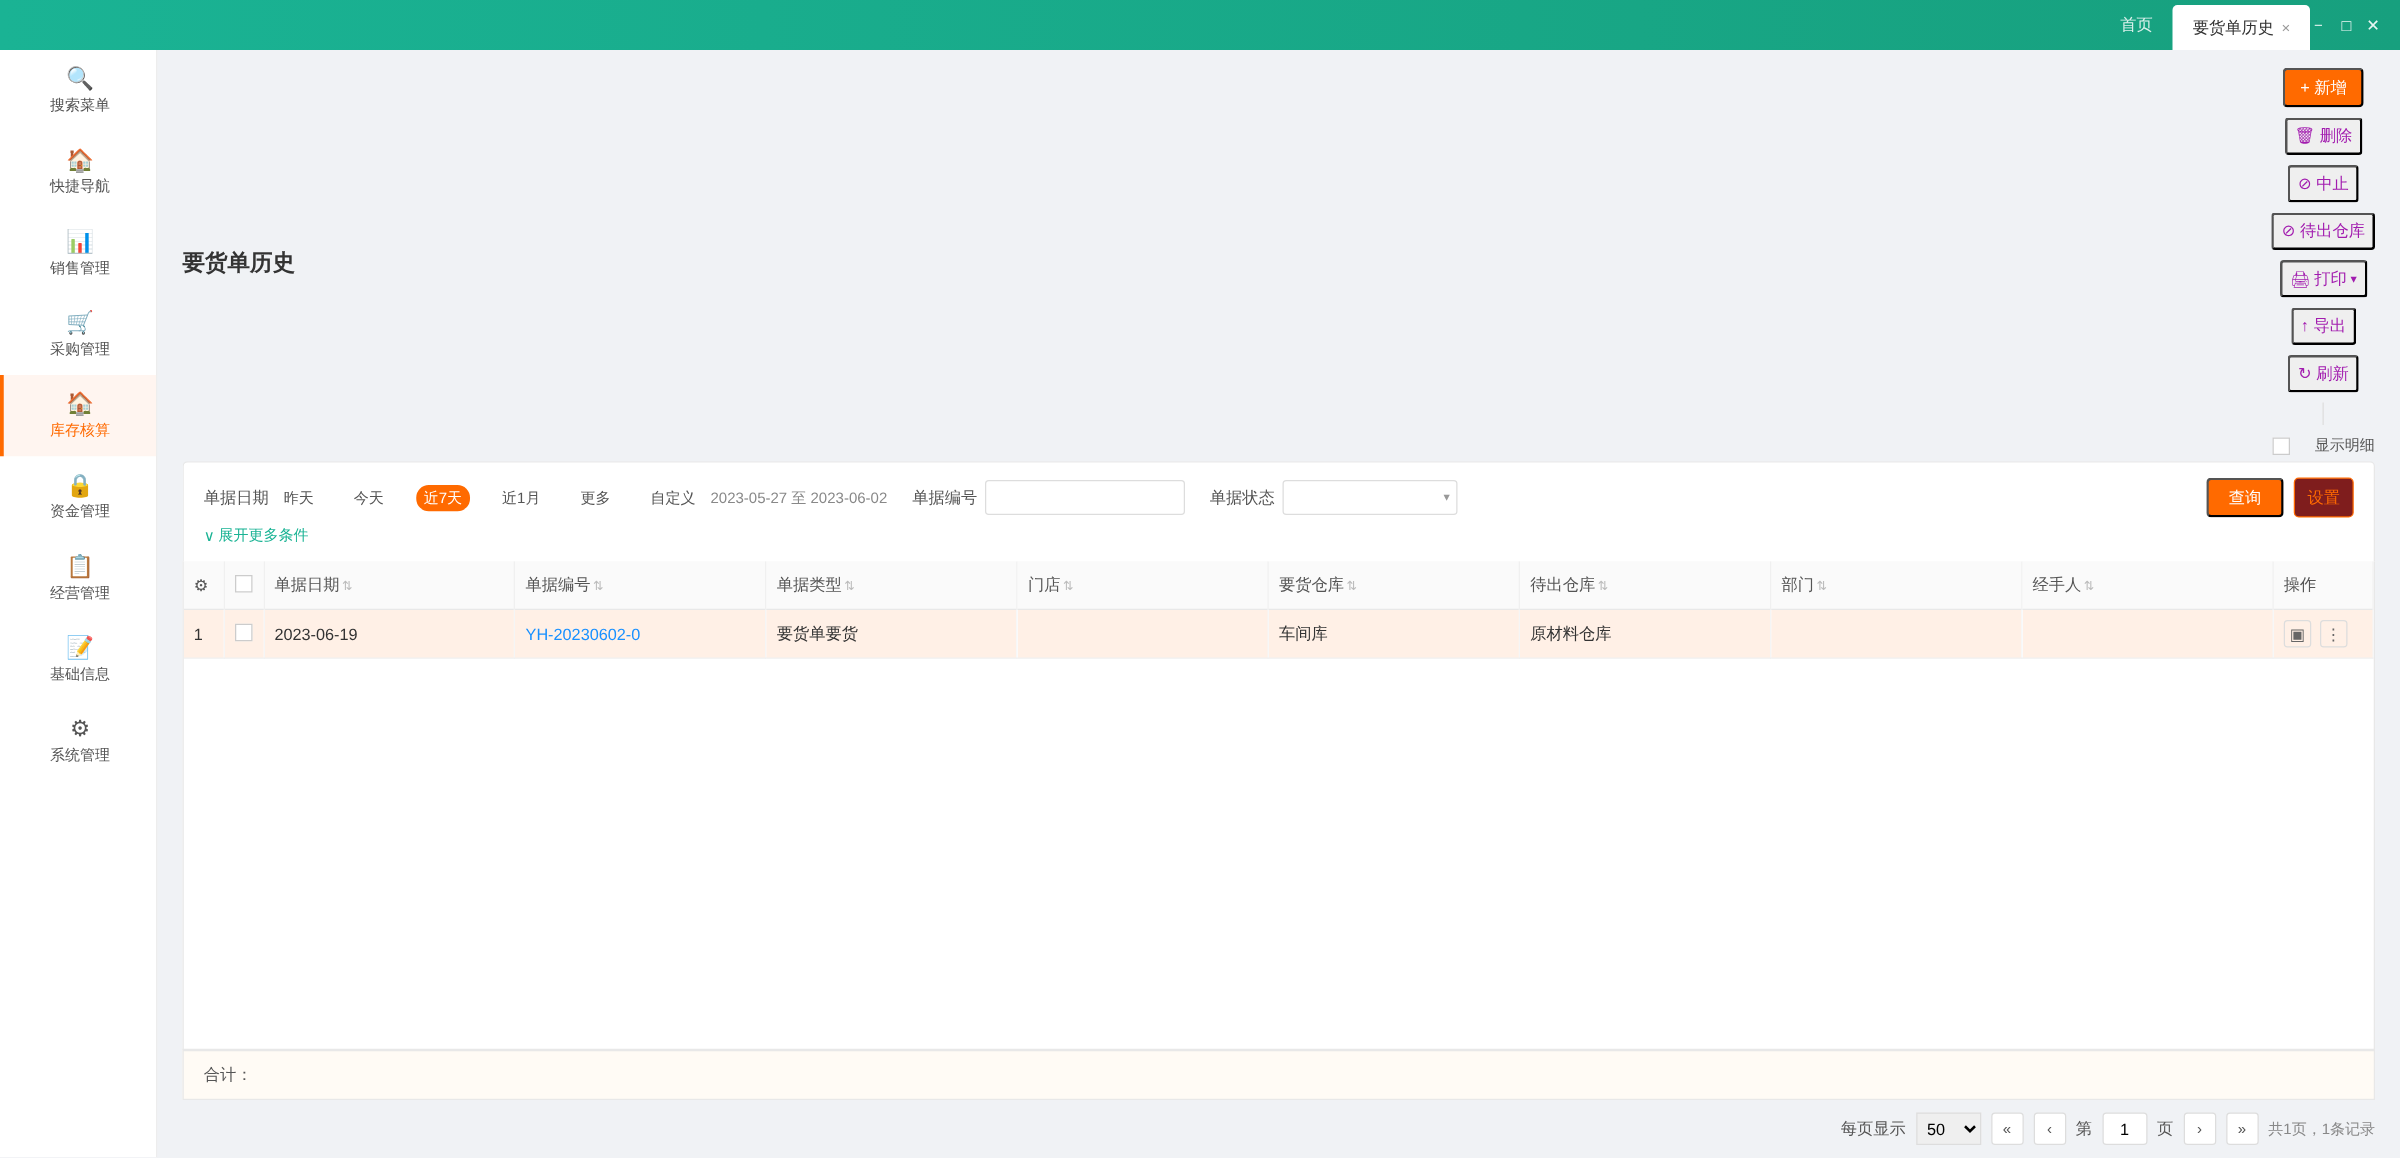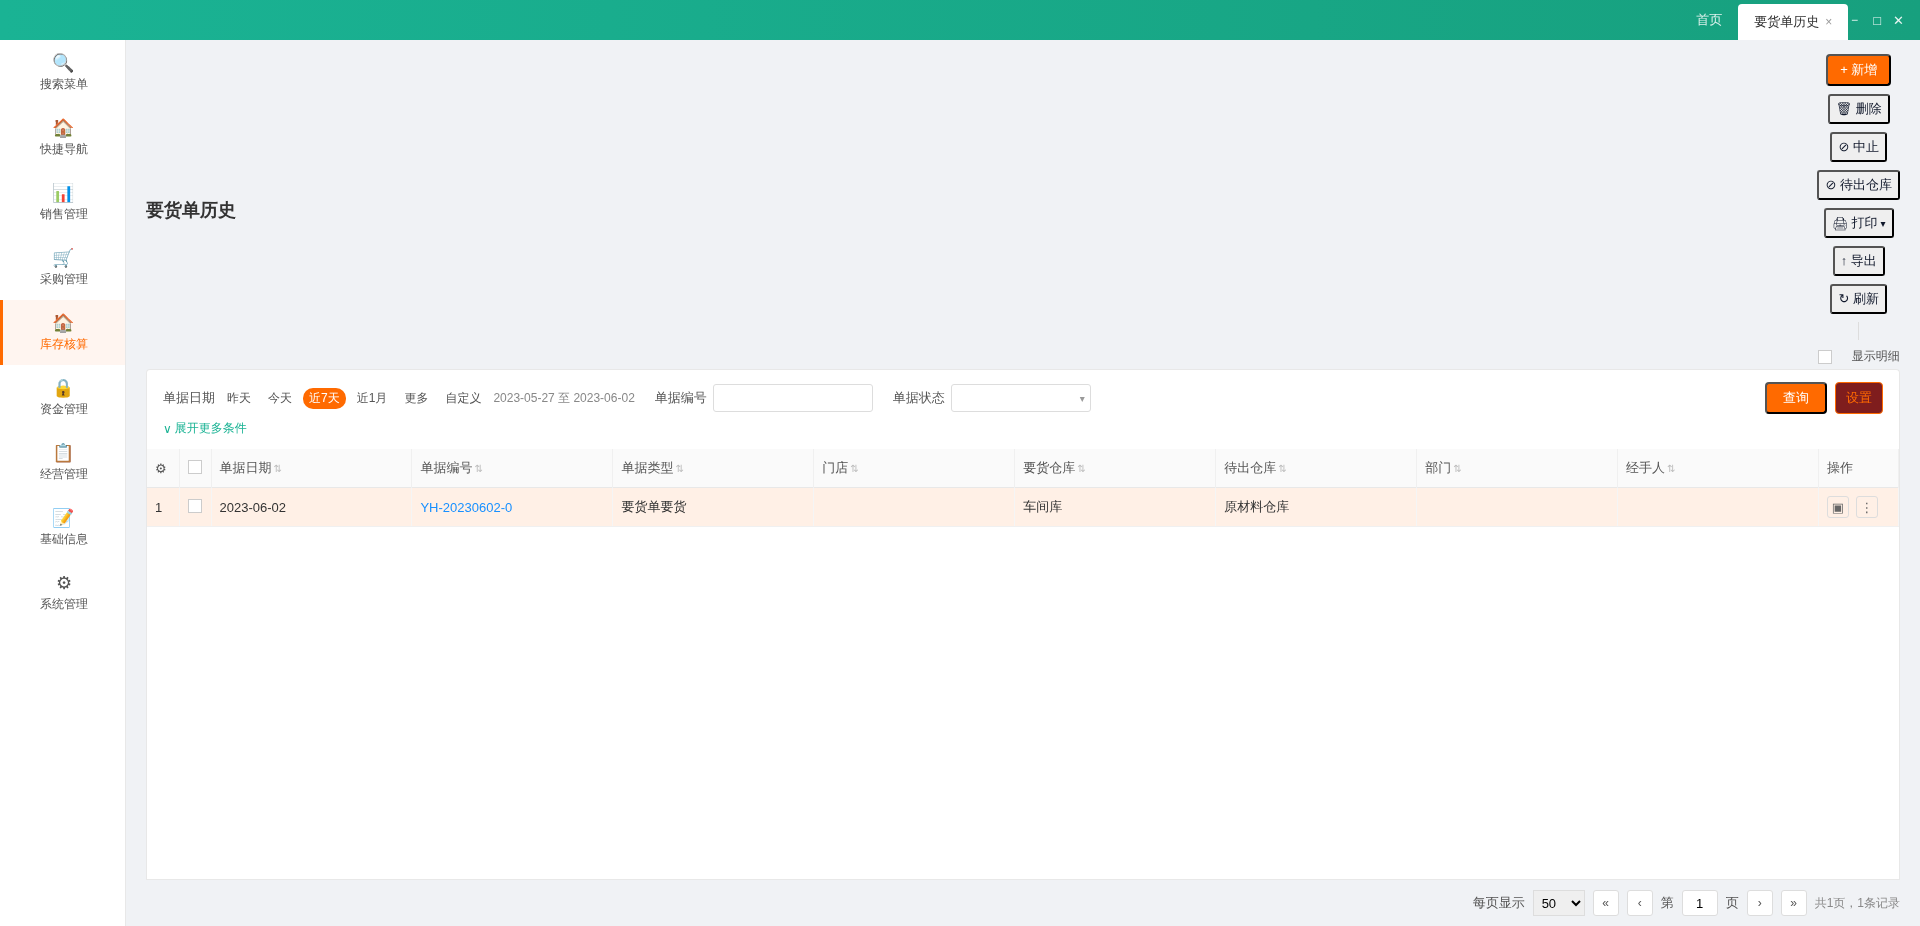--- a/index.html
+++ b/index.html
@@ -116,21 +116,21 @@
       gap: 8px;
       background: #f0f2f5;
       flex-wrap: wrap;
     }
     .toolbar-btn {
       display: flex;
       align-items: center;
       gap: 3px;
       font-size: 13px;
       cursor: pointer;
-      color: #0f172a;
+      color: #a21caf;
       padding: 4px 6px;
       border-radius: 3px;
     }
     .toolbar-btn.primary {
       background: #ff6a00;
       color: white;
       padding: 5px 12px;
       border-radius: 4px;
       font-size: 13px;
     }
@@ -174,21 +174,21 @@
       flex-wrap: wrap;
     }
     .filter-group {
       display: flex;
       align-items: center;
       gap: 6px;
     }
     .filter-label { font-size: 13px; color: #555; white-space: nowrap; }
     .date-filter-btns {
       display: flex;
-      gap: 5px;
+      gap: 20px;
     }
     .date-btn {
       font-size: 12px;
       padding: 2px 6px;
       border-radius: 10px;
       cursor: pointer;
       color: #555;
     }
     .date-btn.active {
       background: #ff6a00;
@@ -499,39 +499,42 @@
             <th>经手人<span class="sort-icon">⇅</span></th>
             <th style="width:80px;">操作</th>
           </tr>
         </thead>
         <tbody>
           <tr class="selected">
             <td>1</td>
             <td>
               <div class="checkbox-small" style="margin:auto;"></div>
             </td>
-            <td>2023-06-02</td>
+            <td>2023-06-19</td>
             <td>
               <a class="row-link">YH-20230602-0</a>
             </td>
             <td>要货单要货</td>
             <td></td>
             <td>车间库</td>
             <td>原材料仓库</td>
             <td></td>
             <td></td>
             <td>
               <span class="op-btn" title="查看">▣</span>
               <span class="op-btn" title="更多">⋮</span>
             </td>
           </tr>
         </tbody>
       </table>
     </div>
 
+    <div class="table-footer-summary">
+      <span>合计：</span>
+    </div>
 
     <div class="pagination-bar">
       <span>每页显示</span>
       <select class="page-size-select">
         <option>50</option>
         <option>10</option>
         <option>20</option>
         <option>100</option>
       </select>
       <button class="page-btn">«</button>

